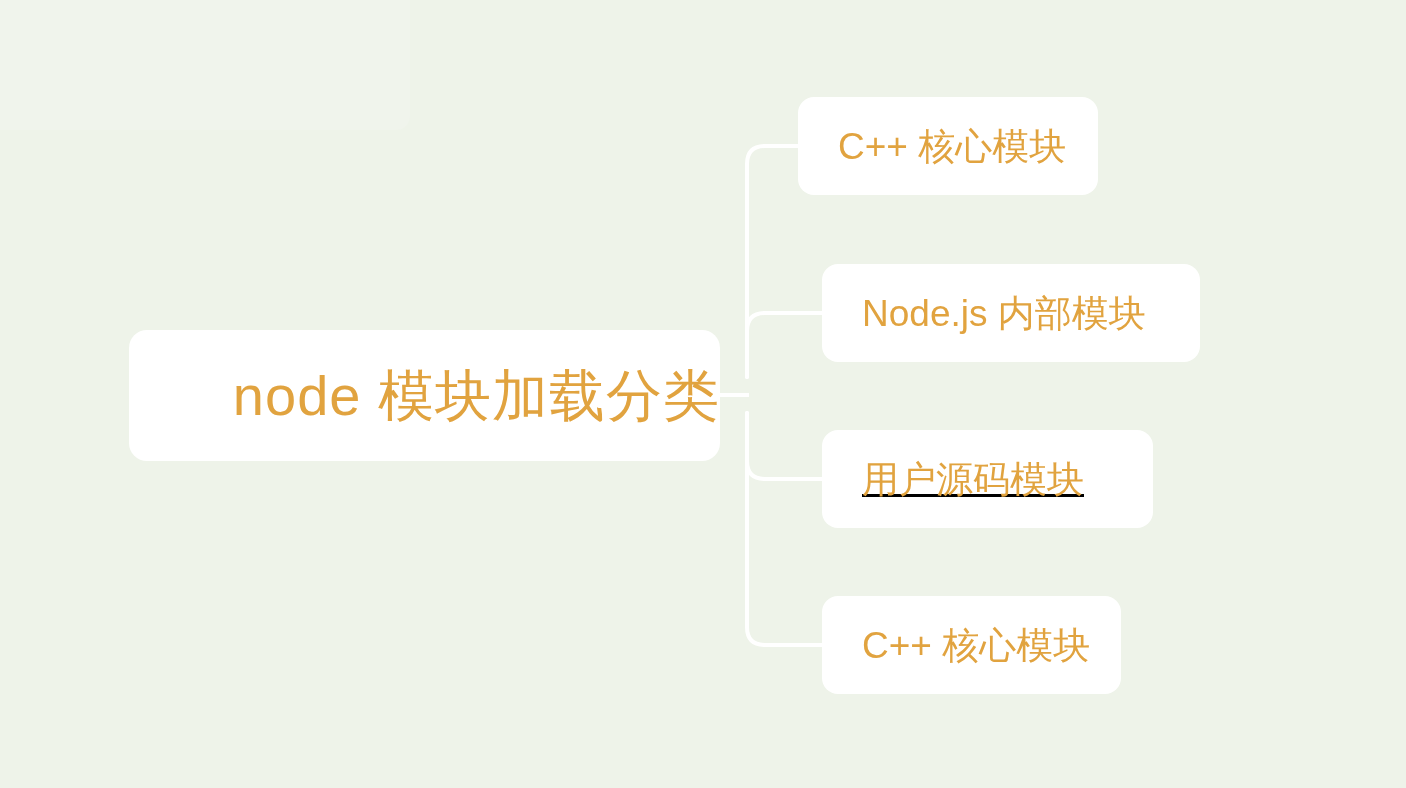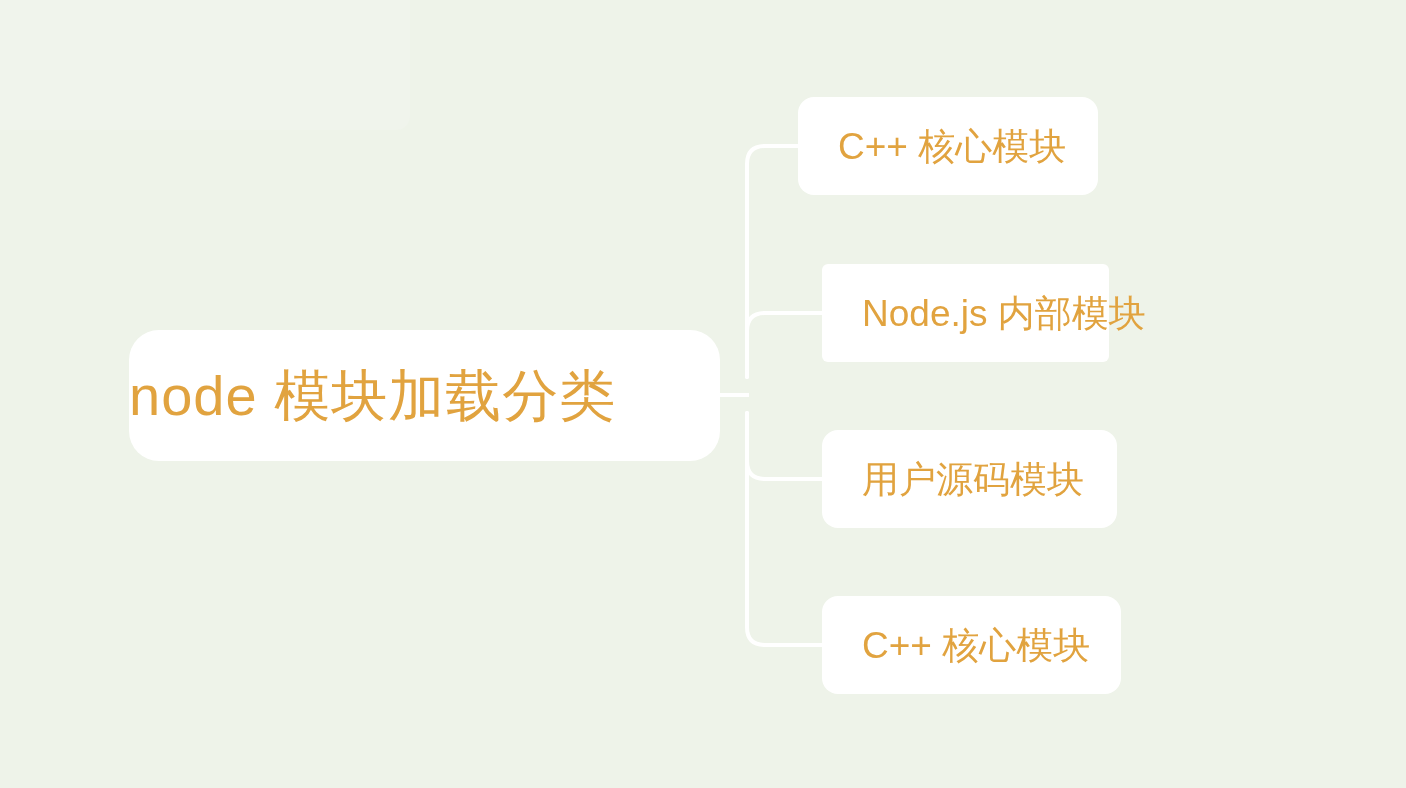--- a/index.html
+++ b/index.html
@@ -50,37 +50,37 @@
     display: flex;
     align-items: center;
     box-sizing: border-box;
   }
 
   .node-root {
     left: 129px;
     top: 330px;
     width: 591px;
     height: 131px;
-    border-radius: 30px;
-    justify-content: flex-start;
+    border-radius: 18px;
+    justify-content: flex-end;
   }
 
   .node-root .node-label {
     font-size: 56px;
     letter-spacing: 1px;
   }
 
   .node-child {
     height: 98px;
     padding-left: 40px;
   }
 
   .node-c0 { left: 798px; top: 97px;  width: 300px; }
-  .node-c1 { left: 822px; top: 264px; width: 287px; border-radius: 6px; }
-  .node-c2 { left: 822px; top: 430px; width: 295px; }
+  .node-c1 { left: 822px; top: 264px; width: 378px; }
+  .node-c2 { left: 822px; top: 430px; width: 331px; text-decoration: underline; }
   .node-c3 { left: 822px; top: 596px; width: 299px; }
 
   .node-label {
     color: #e1a33f;
     font-size: 37px;
     font-weight: 400;
     white-space: nowrap;
     line-height: 1;
   }
 </style>

